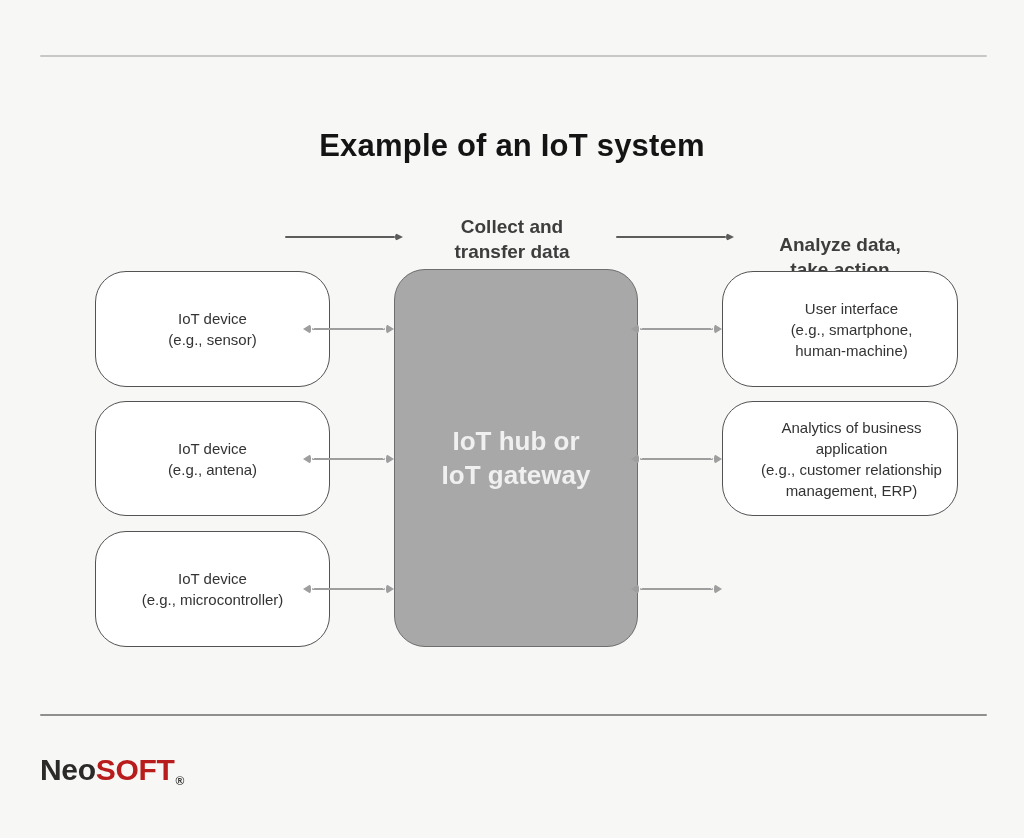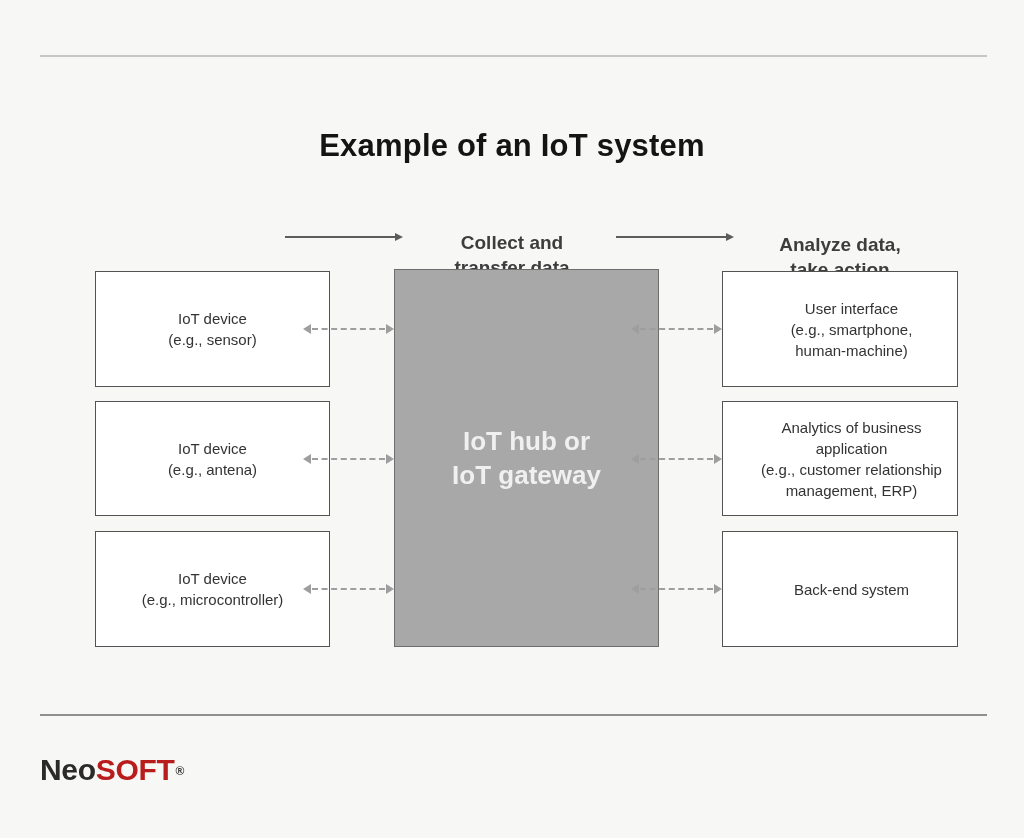--- a/index.html
+++ b/index.html
@@ -1,15 +1,15 @@
 <!DOCTYPE html>
 <html><head>
 <meta charset="utf-8">
 <style>
-  * { margin: 0; padding: 0; box-sizing: border-box; }
+  * { margin: 0; padding: 0; box-sizing: border-box; border-radius: 31px; }
   html, body { width: 1024px; height: 838px; }
   body {
     font-family: "Liberation Sans", "DejaVu Sans", sans-serif;
     background: #f7f7f5;
   }
   .canvas {
     position: relative;
     width: 1024px;
     height: 838px;
     background: #f7f7f5;
@@ -36,21 +36,21 @@
 
   
   .stage-header {
     position: absolute;
     text-align: center;
     font-size: 19px; font-weight: 600; color: #3d3d3d;
     line-height: 25px;
     white-space: pre-line;
   }
   .stage-header.s-left  { left: 67px;  top: 227px; width: 235px; }
-  .stage-header.s-mid   { left: 384px; top: 214px; width: 256px; margin-top: 16px; }
+  .stage-header.s-mid   { left: 384px; top: 214px; width: 256px; }
   .stage-header.s-right { left: 712px; top: 214px; width: 256px; margin-top: 18px; }
 
   
   .solid-arrow {
     position: absolute; top: 231px; width: 118px; height: 12px;
     display: flex; align-items: center;
   }
   .solid-arrow.a1 { left: 285px; }
   .solid-arrow.a2 { left: 616px; }
   .solid-arrow .shaft { flex: 1; height: 1.6px; background: #5c5c5c; }
@@ -73,21 +73,21 @@
     padding: 6px;
   }
   .col-left  { left: 67px;  width: 235px; margin-left: 28px; }
   .col-right { left: 722px; width: 236px; padding-left: 29px; }
   .row1 { top: 271px; height: 116px; }
   .row2 { top: 401px; height: 115px; align-items: center; }
   .row3 { top: 531px; height: 116px; }
 
   .hub {
     position: absolute; left: 394px; top: 269px;
-    width: 265px; height: 378px;
+    width: 244px; height: 378px;
     background: #a8a8a8;
     border: 1.5px solid #6e6e6e;
     display: flex; align-items: center; justify-content: center;
     text-align: center;
     font-size: 26px; font-weight: 700; color: #f0f0f0;
     line-height: 34px;
     white-space: pre-line;
   }
 
   
@@ -116,21 +116,21 @@
     border-top: 5px solid transparent;
     border-bottom: 5px solid transparent;
     border-left: 8px solid #9e9e9e;
   }
 
   
   .logo {
     position: absolute; left: 40px; top: 753px;
     font-size: 30px; font-weight: 800; letter-spacing: -0.3px;
     color: #2b2a29;
-    display: flex; align-items: center;
+    display: flex; align-items: flex-end;
   }
   .logo .neo  { color: #2b2a29; }
   .logo .soft { color: #b91c1c; }
   .logo .reg  {
     font-size: 12px; font-weight: 600; color: #3a3a3a;
     margin-left: 1px; margin-top: 1px; line-height: 12px;
   }
 </style>
 </head>
 <body>
@@ -177,23 +177,20 @@
     <span>User interface
 (e.g., smartphone,
 human-machine)</span>
   </div>
   <div class="box col-right row2">
     <span>Analytics of business
 application
 (e.g., customer relationship
 management, ERP)</span>
   </div>
-  <div class="box col-right row3">
-    <span>Back-end system</span>
-  </div>
 
   <div class="dashed-connector dc-left dc-r1">
     <span class="head-l"></span>
     <span class="dash"></span>
     <span class="head-r"></span>
   </div>
   <div class="dashed-connector dc-left dc-r2">
     <span class="head-l"></span>
     <span class="dash"></span>
     <span class="head-r"></span>

